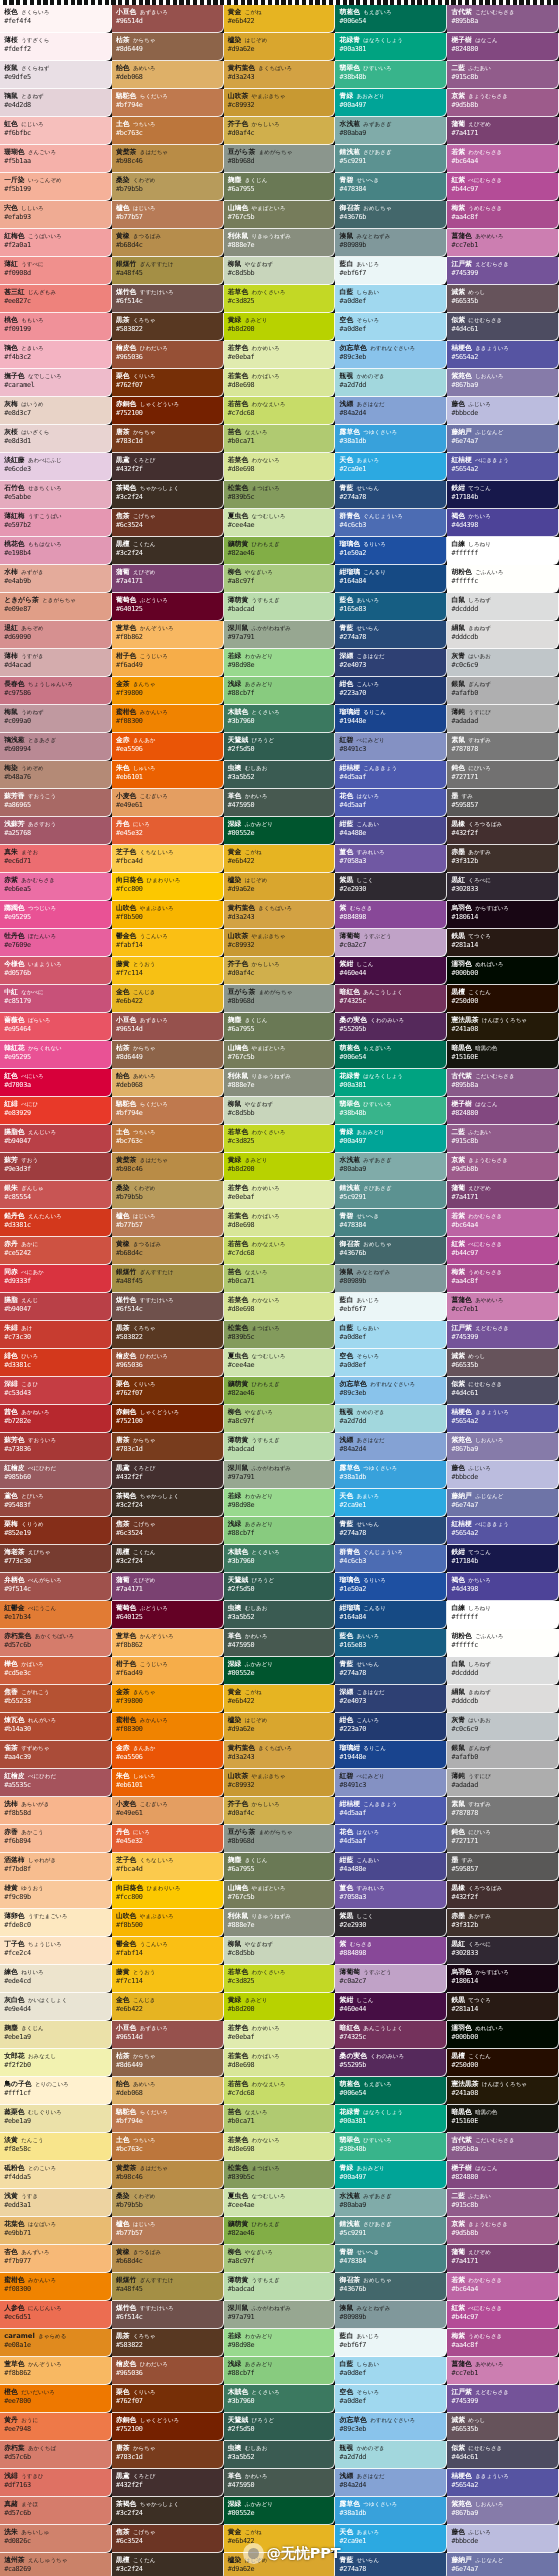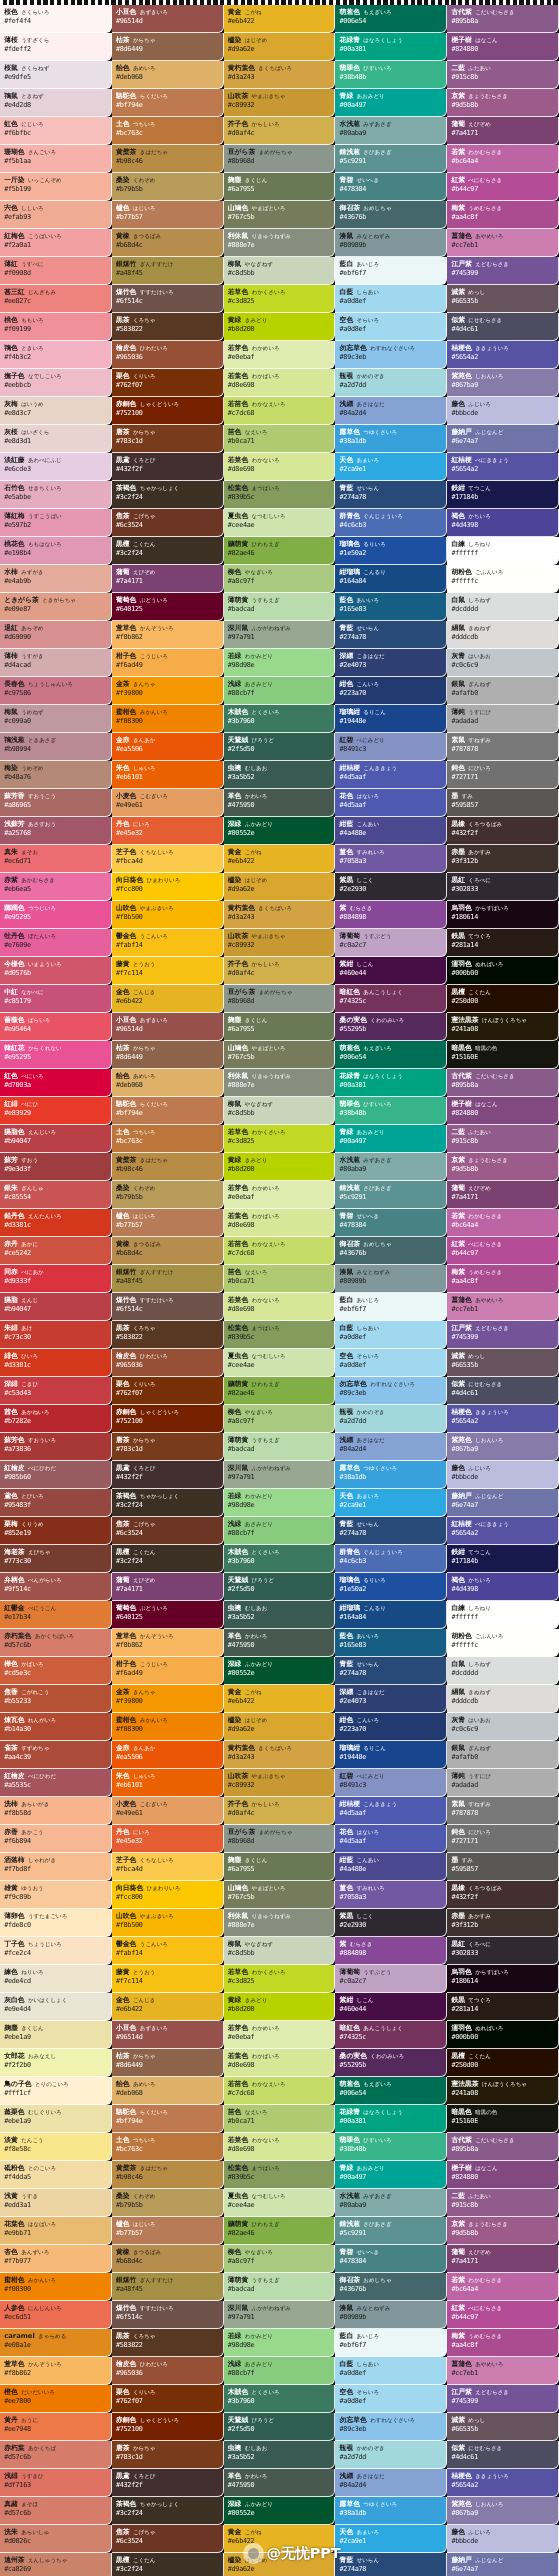--- a/index.html
+++ b/index.html
@@ -141,21 +141,21 @@
         <div class="sw light" title="桃色 ももいろ #f09199" style="background: rgb(240, 145, 153);">
           <span class="nm">桃色<span class="kana">ももいろ</span></span>
           <span class="hx">#f09199</span>
         </div>
         <div class="sw light" title="鴇色 ときいろ #f4b3c2" style="background: rgb(244, 179, 194);">
           <span class="nm">鴇色<span class="kana">ときいろ</span></span>
           <span class="hx">#f4b3c2</span>
         </div>
         <div class="sw light" title="撫子色 なでしこいろ #eebbcb" style="background: rgb(238, 187, 203);">
           <span class="nm">撫子色<span class="kana">なでしこいろ</span></span>
-          <span class="hx">#eebbcb</span>
+          <span class="hx">#caramel</span>
         </div>
         <div class="sw light" title="灰梅 はいうめ #e8d3c7" style="background: rgb(232, 211, 199);">
           <span class="nm">灰梅<span class="kana">はいうめ</span></span>
           <span class="hx">#e8d3c7</span>
         </div>
         <div class="sw light" title="灰桜 はいざくら #e8d3d1" style="background: rgb(232, 211, 209);">
           <span class="nm">灰桜<span class="kana">はいざくら</span></span>
           <span class="hx">#e8d3d1</span>
         </div>
         <div class="sw light" title="淡紅藤 あわべにふじ #e6cde3" style="background: rgb(230, 205, 227);">

